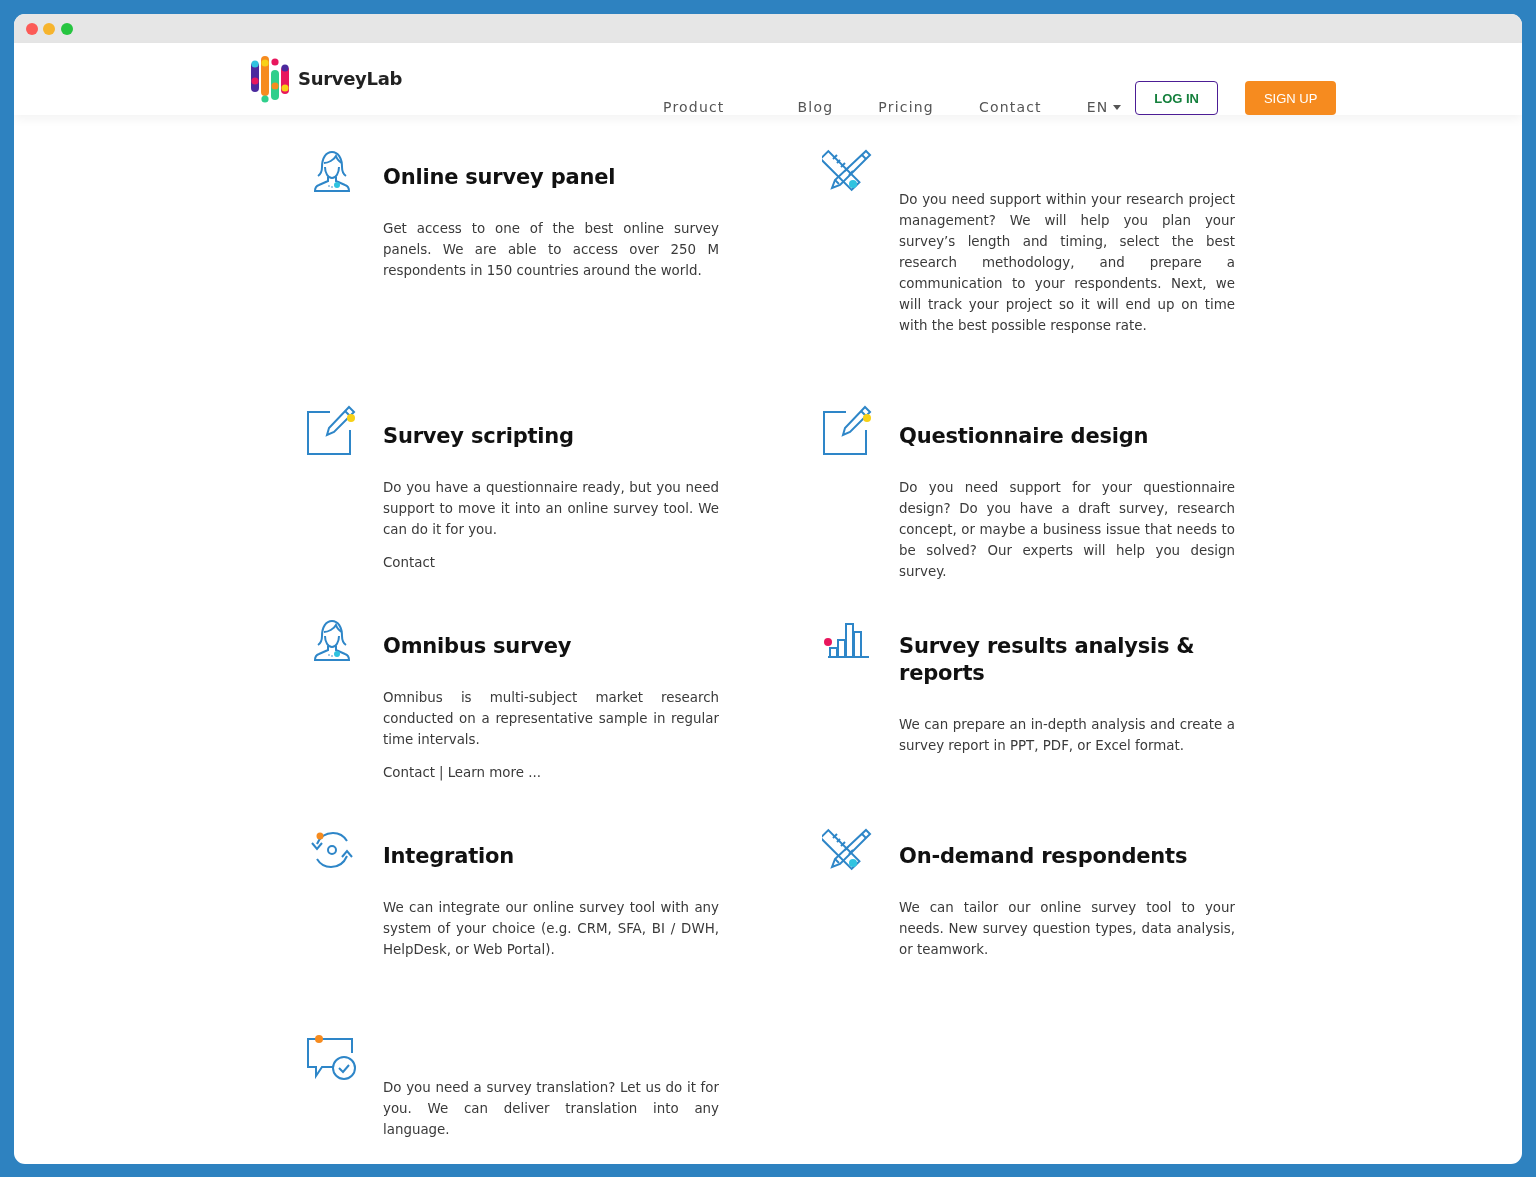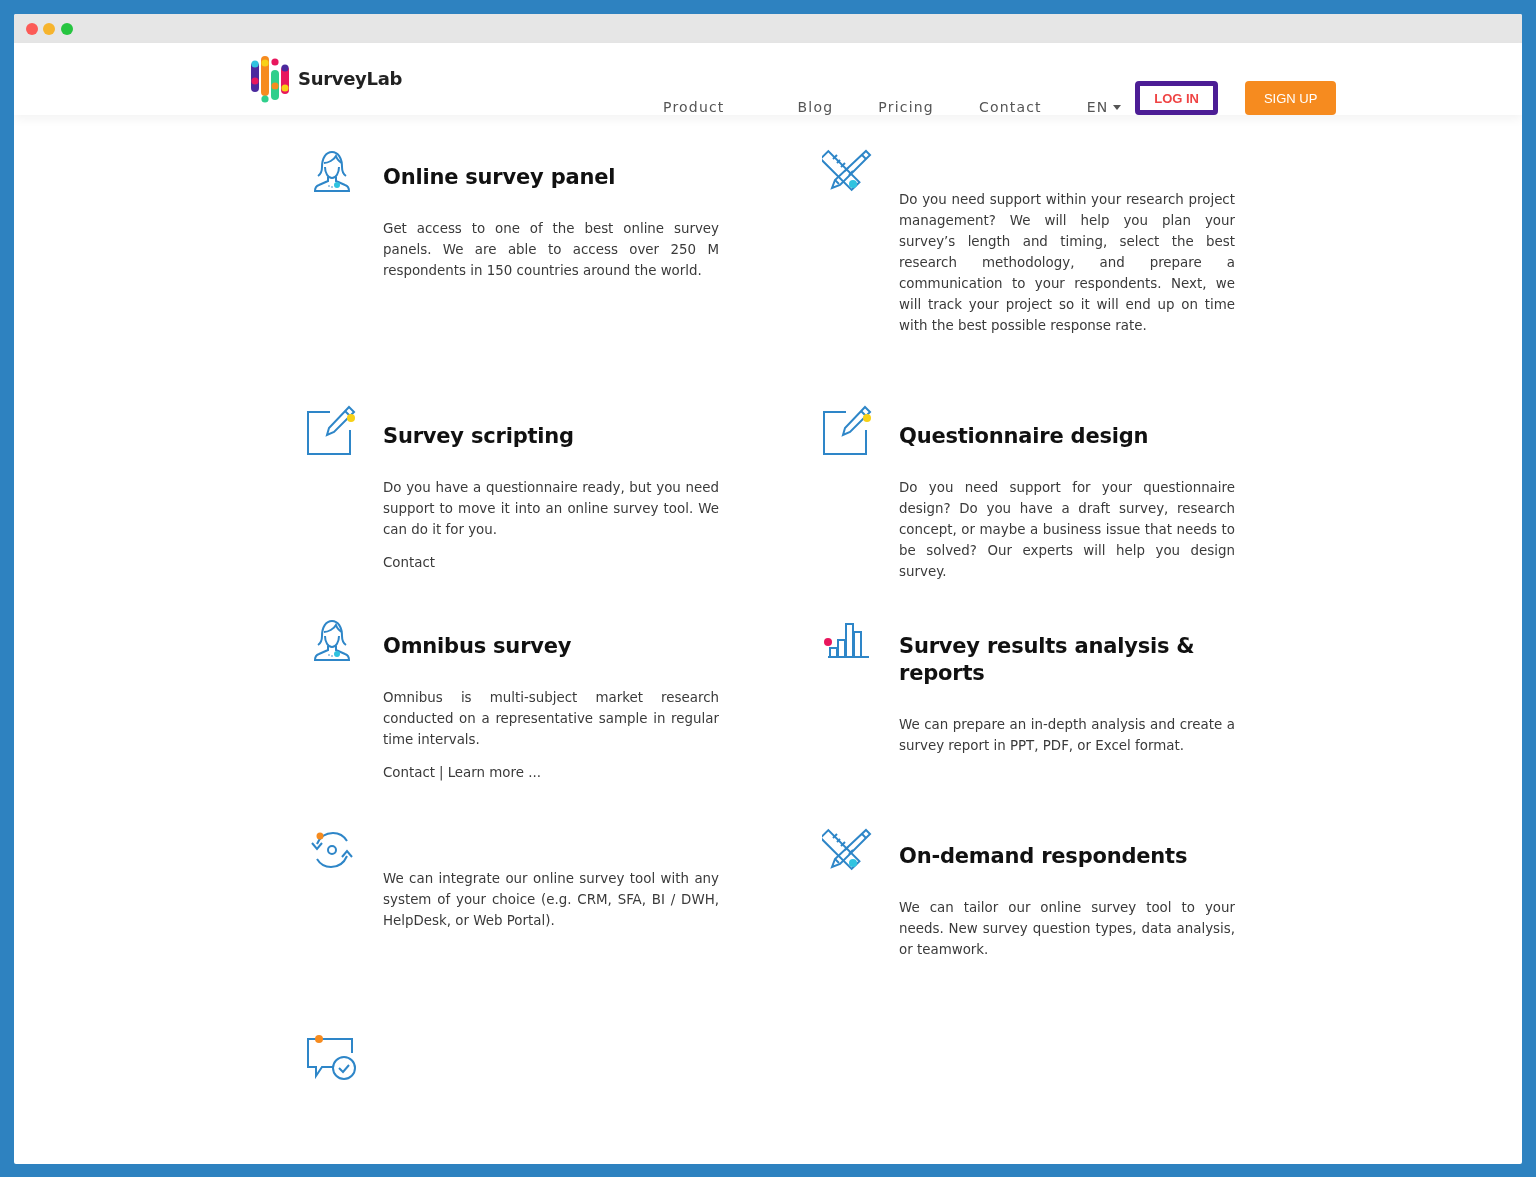--- a/index.html
+++ b/index.html
@@ -7,21 +7,21 @@
     body {
       background: #2e82c0;
       font-family: "DejaVu Sans", "Liberation Sans", sans-serif;
       position: relative;
     }
     .window {
       position: absolute;
       left: 14px; top: 14px;
       width: 1508px; height: 1150px;
       background: #ffffff;
-      border-radius: 2px;
+      border-radius: 11px;
       overflow: hidden;
     }
     .titlebar {
       height: 29px;
       background: #e6e6e6;
       position: relative;
     }
     .dot {
       position: absolute; top: 9px;
       width: 12px; height: 12px; border-radius: 50%;
@@ -75,26 +75,26 @@
     }
     .lang .caret {
       width: 0; height: 0;
       border-left: 4px solid transparent;
       border-right: 4px solid transparent;
       border-top: 5px solid #555;
       margin-left: 5px;
     }
     .btn-login {
       width: 83px; height: 34px;
-      border: 5px solid #4c1d95;
+      border: 1px solid #4c1d95;
       border-radius: 4px;
       background: #fff;
       font-family: "Liberation Sans", sans-serif;
       font-weight: bold; font-size: 13px;
-      color: #ef4444;
+      color: #15803d;
       display: flex; align-items: center; justify-content: center;
       cursor: pointer;
       margin-right: 27px;
     }
     .btn-signup {
       width: 91px; height: 34px;
       border: none; border-radius: 4px;
       background: #f68b1f;
       font-family: "Liberation Sans", sans-serif;
       font-weight: normal; font-size: 13px;
@@ -289,20 +289,21 @@
     <div class="service" style="left:292px; top:709px;">
       <svg class="icon" viewBox="0 0 52 52" fill="none" stroke="#2e86c8" stroke-width="2">
         <path d="M11 20c3-7 9-11 16-11 6 0 11 3 14 8"></path>
         <path d="M41 32c-3 7-9 11-16 11-6 0-11-3-14-8"></path>
         <path d="M6 19l5 6 5-6"></path>
         <path d="M36 33l5-6 5 6"></path>
         <circle cx="26" cy="26" r="4"></circle>
         <circle cx="14" cy="12" r="3.5" fill="#f68b1f" stroke="none"></circle>
       </svg>
       <div class="body">
+        <h2>Integration</h2>
         <p>We can integrate our online survey tool with any system of your choice (e.g. CRM, SFA, BI / DWH, HelpDesk, or Web Portal).</p>
       </div>
     </div>
 
     <div class="service" style="left:808px; top:709px;">
       <svg class="icon" viewBox="0 0 52 52" fill="none" stroke="#2e86c8" stroke-width="2">
         <rect x="-4" y="20" width="44" height="11" transform="rotate(45 18 25.5)"></rect>
         <path d="M11 14l4-4M15 18l3-3M19 22l4-4M23 26l3-3M27 30l4-4"></path>
         <path d="M44 6l4 4-30 30-8 3 3-8z"></path>
         <path d="M40 10l4 4"></path>
@@ -316,17 +317,18 @@
     </div>
 
     <div class="service" style="left:292px; top:918px;">
       <svg class="icon" viewBox="0 0 52 52" fill="none" stroke="#2e86c8" stroke-width="2">
         <path d="M32 34H16l-6 9v-9H2V6h44v14"></path>
         <circle cx="38" cy="35" r="11" fill="#fff"></circle>
         <path d="M33 35l4 4 6-7"></path>
         <circle cx="13" cy="6" r="4" fill="#f68b1f" stroke="none"></circle>
       </svg>
       <div class="body">
+        <p>Do you need a survey translation? Let us do it for you. We can deliver translation into any language.</p>
       </div>
     </div>
 
   </div>
 </div>
 
 </body></html>

